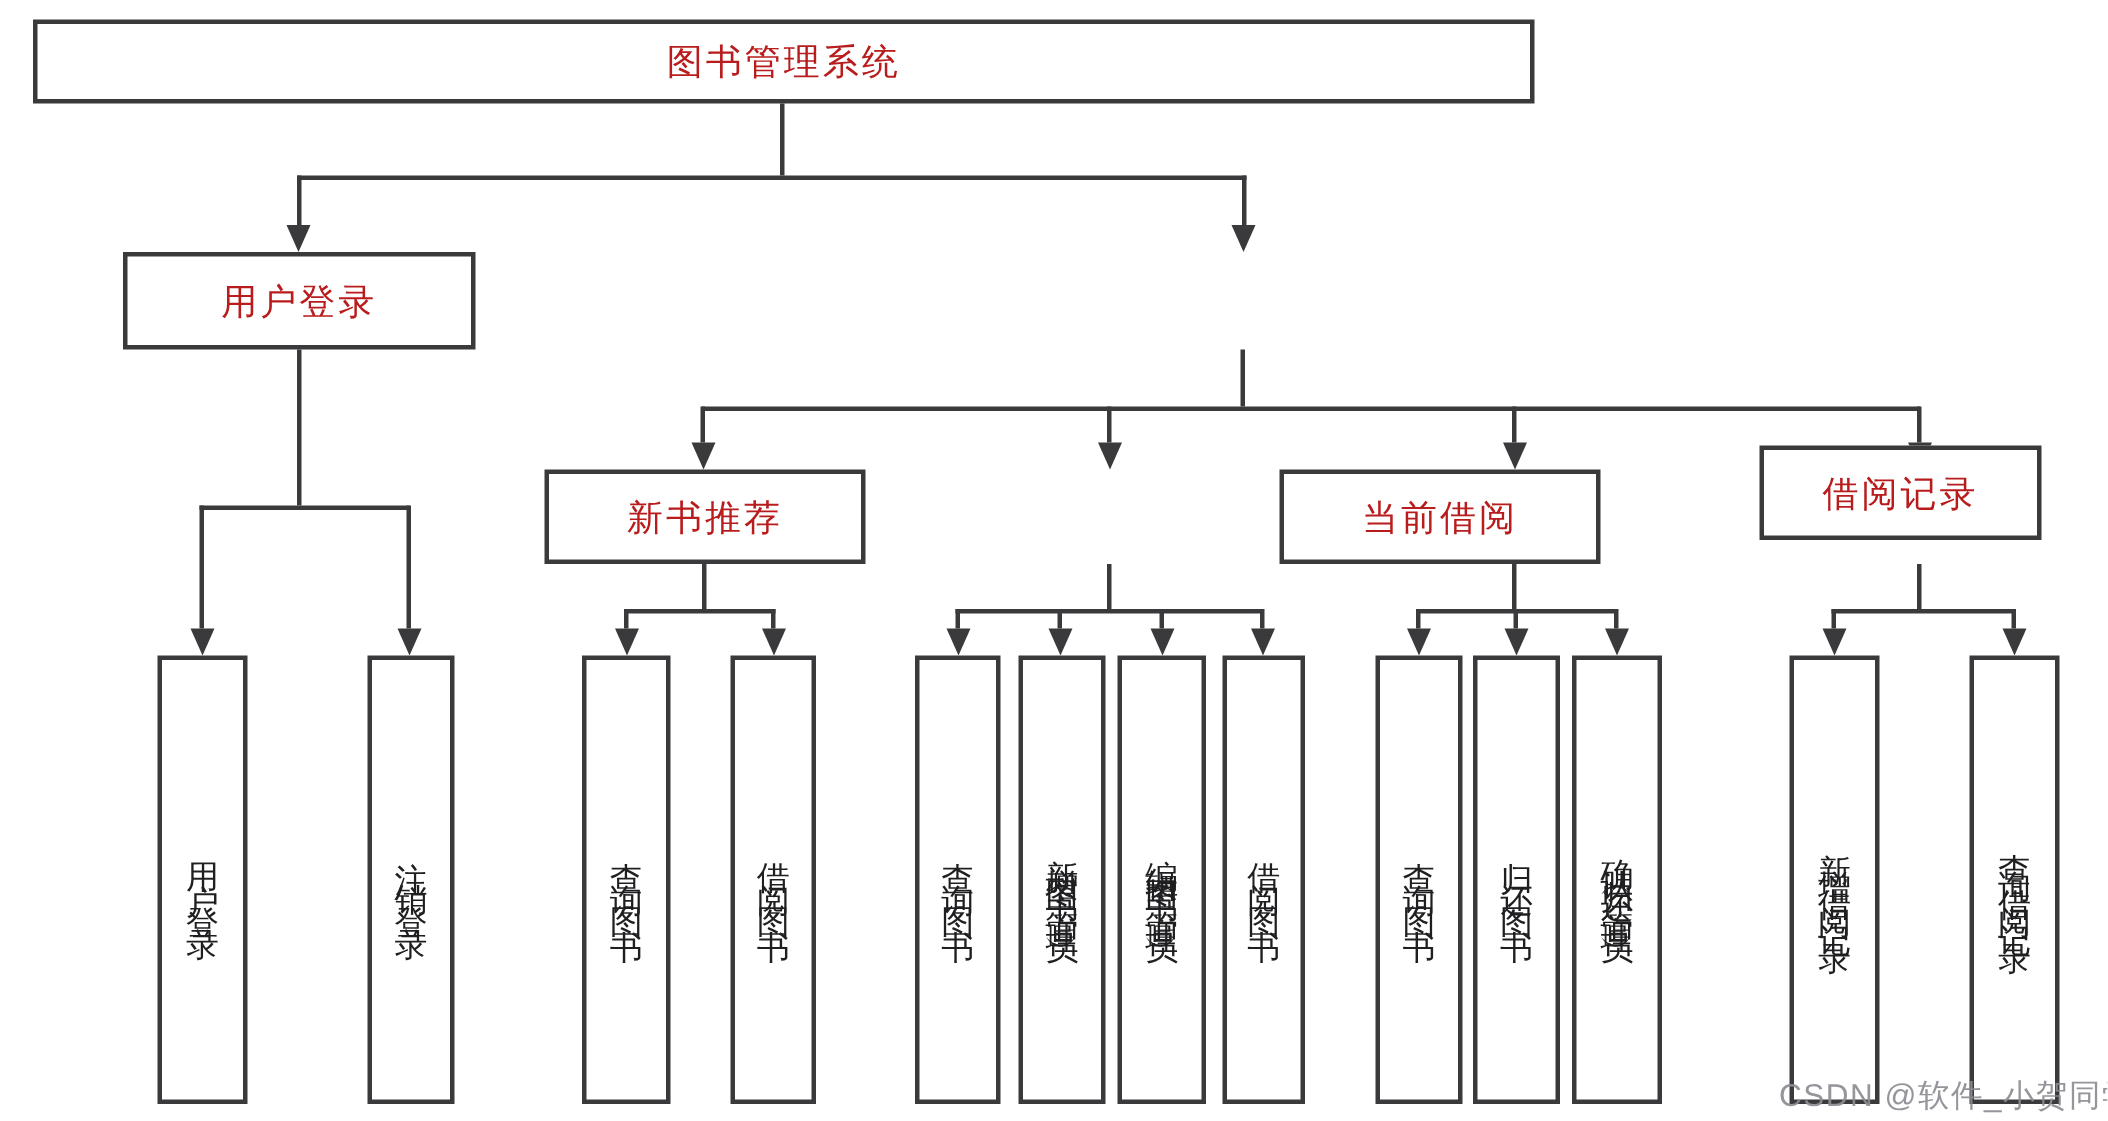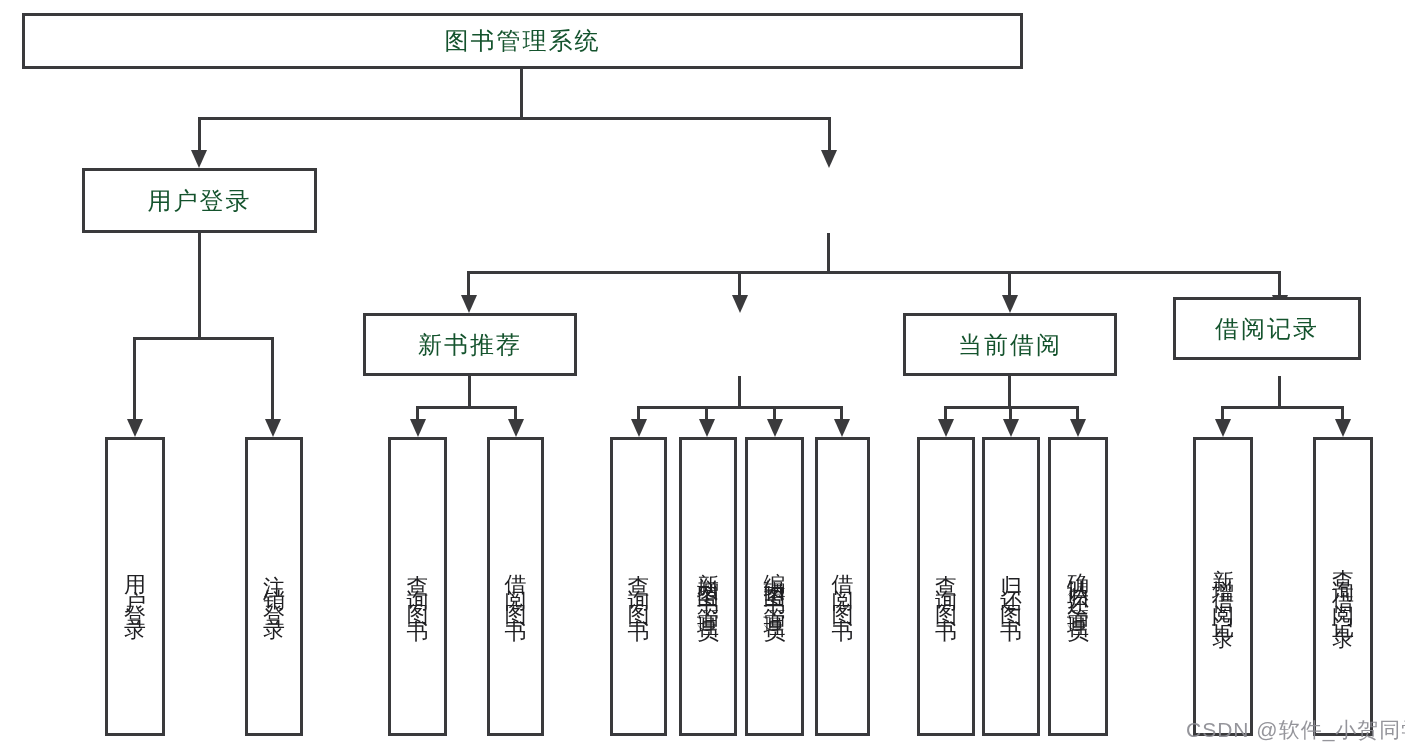--- a/index.html
+++ b/index.html
@@ -1,20 +1,20 @@
 <!DOCTYPE html>
 <html><head>
 <meta charset="utf-8">
 <style>
   html,body{margin:0;padding:0;background:#fff;}
   body{font-family:"Liberation Sans","DejaVu Sans",sans-serif;}
   .stage{position:relative;width:1405px;height:747px;background:#ffffff;overflow:hidden;}
   .box{position:absolute;box-sizing:border-box;border:3px solid #3a3a3c;background:#fff;
        display:flex;align-items:center;justify-content:center;}
-  .hbox span{font-size:24px;color:#14532d;letter-spacing:2px;white-space:nowrap;text-align:center;}
+  .hbox span{font-size:24px;color:#b91c1c;letter-spacing:2px;white-space:nowrap;text-align:center;}
   .vbox span{writing-mode:vertical-rl;text-orientation:mixed;font-size:22px;
              color:#1f1f22;line-height:1;}
   .s4{letter-spacing:15px;}
   .s6{letter-spacing:12px;}
   .s9{letter-spacing:7px;}
   .vline{position:absolute;width:3px;background:#3a3a3c;}
   .hline{position:absolute;height:3px;background:#3a3a3c;}
   .arr{position:absolute;width:0;height:0;
        border-left:8px solid transparent;border-right:8px solid transparent;
        border-top:18px solid #3a3a3c;}
@@ -55,21 +55,21 @@
   <div class="vline" style="left:738px;top:271px;height:24px;"></div>
   <div class="arr" style="left:732px;top:295px;"></div>
   <div class="vline" style="left:1008px;top:271px;height:24px;"></div>
   <div class="arr" style="left:1002px;top:295px;"></div>
   <div class="vline" style="left:1278px;top:271px;height:24px;"></div>
   <div class="arr" style="left:1272px;top:295px;"></div>
 
   <div class="box hbox" style="left:363px;top:313px;width:214px;height:63px;">
     <span>新书推荐</span>
   </div>
-  <div class="box hbox" style="left:903px;top:313px;width:214px;height:63px;">
+  <div class="box hbox" style="left:853px;top:313px;width:214px;height:63px;">
     <span>当前借阅</span>
   </div>
   <div class="box hbox" style="left:1173px;top:297px;width:188px;height:63px;">
     <span>借阅记录</span>
   </div>
 
   <div class="vline" style="left:468px;top:376px;height:30px;"></div>
   <div class="hline" style="left:416px;top:406px;width:101px;"></div>
   <div class="vline" style="left:416px;top:406px;height:13px;"></div>
   <div class="arr" style="left:410px;top:419px;"></div>

